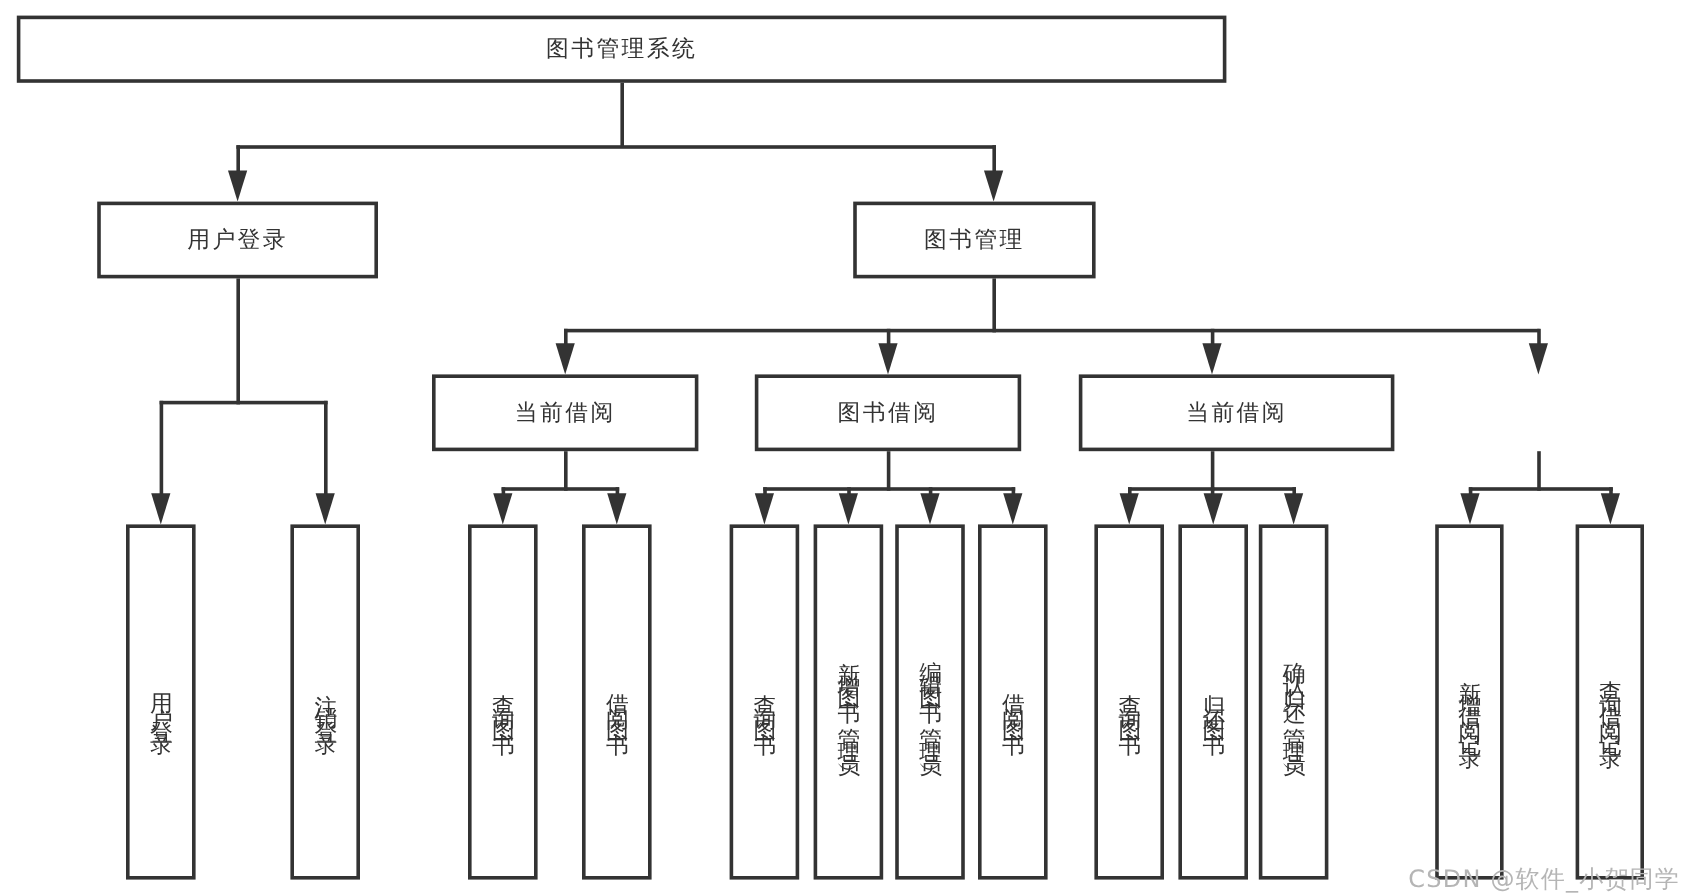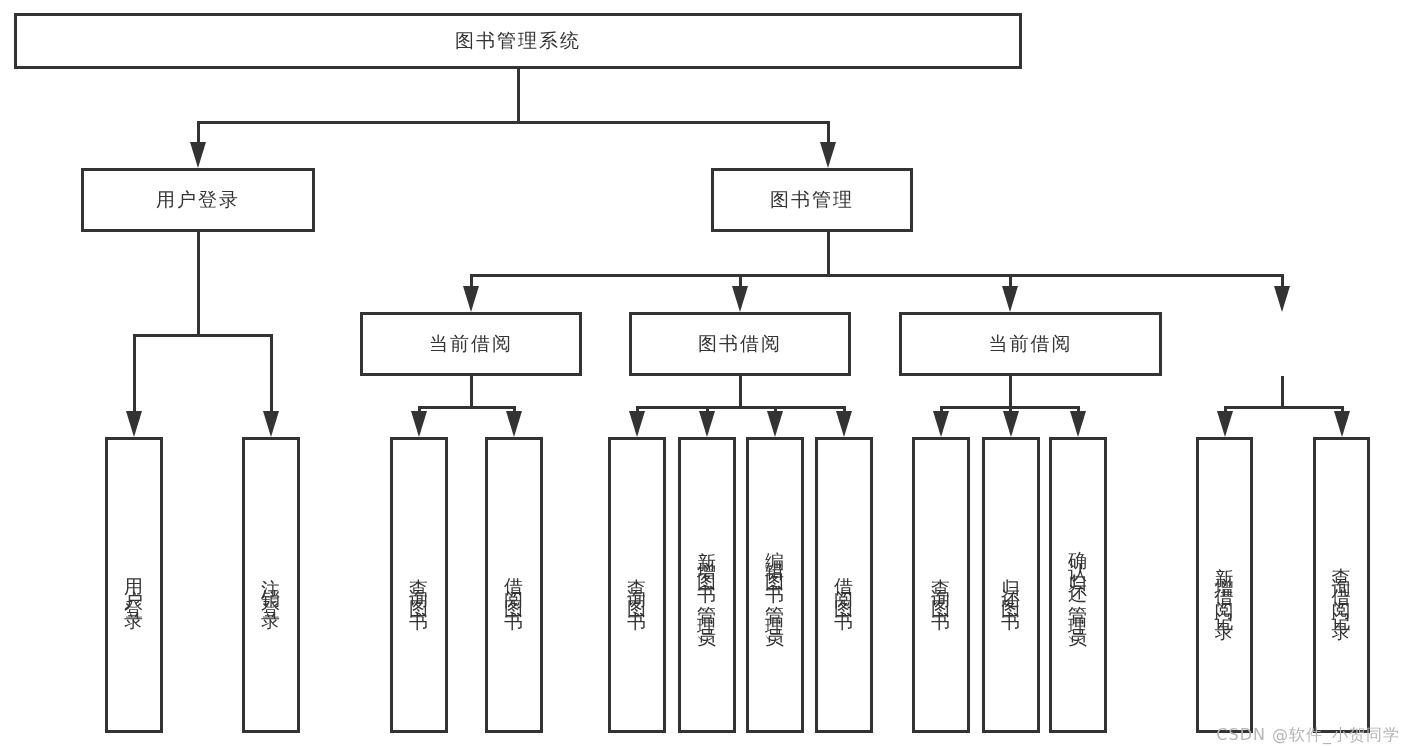--- a/index.html
+++ b/index.html
@@ -23,21 +23,21 @@
   .hl,.vl{position:absolute;background:#333333;}
   .hl{height:3px;}
   .vl{width:3px;}
   .ar{
     position:absolute;width:0;height:0;
     border-left:8px solid transparent;border-right:8px solid transparent;
     border-top:26px solid #333333;
   }
   .watermark{
     position:absolute;right:5px;bottom:1px;
-    font-size:16px;color:#b5b5b5;letter-spacing:1px;
+    font-size:20px;color:#b5b5b5;letter-spacing:1px;
   }
 </style>
 </head>
 <body>
 
 <div class="canvas">
 
   <div class="box root" style="left:14px;top:13px;width:1008px;height:56px;">图书管理系统</div>
 
   <div class="vl" style="left:517px;top:69px;height:54px;"></div>

